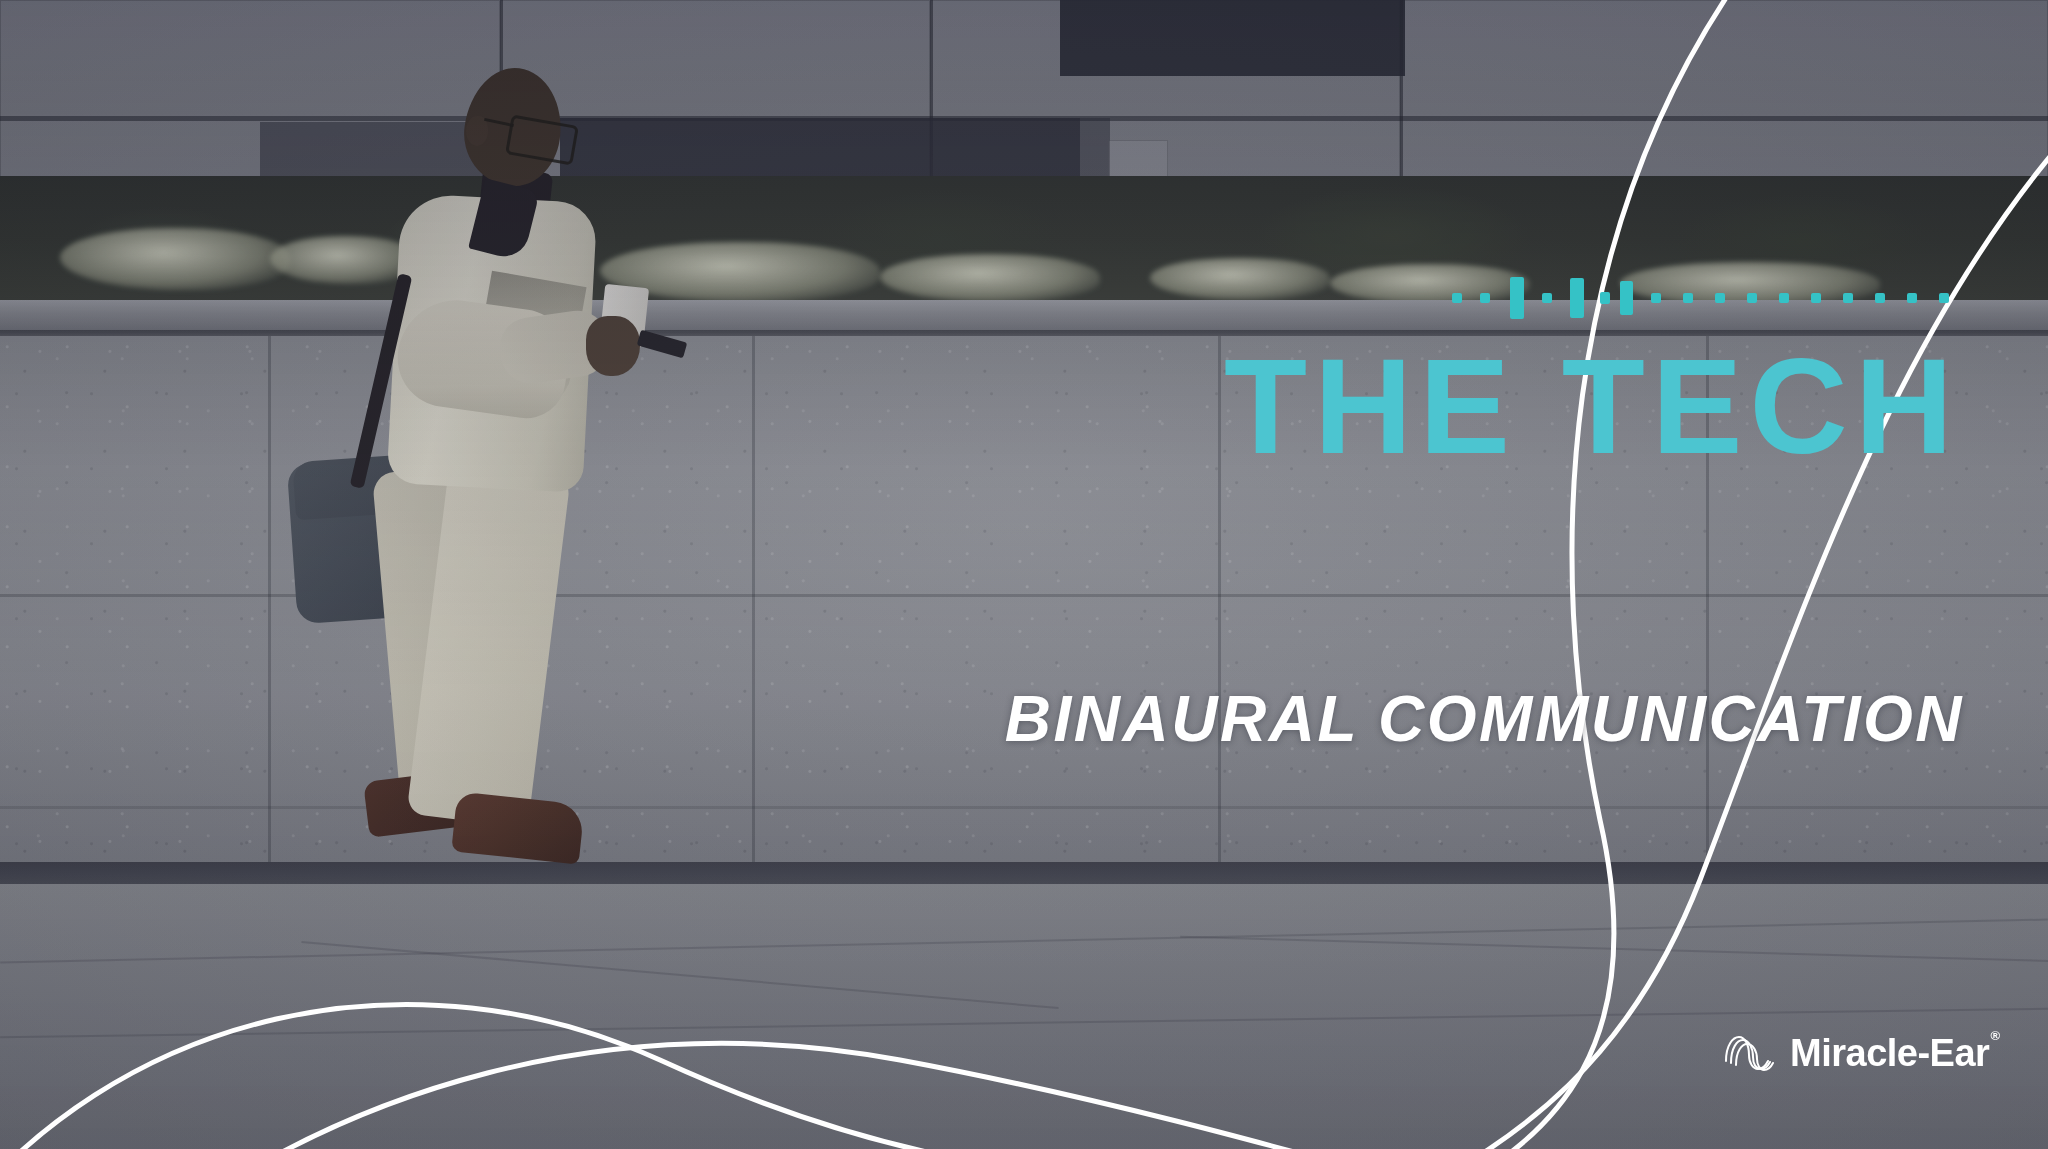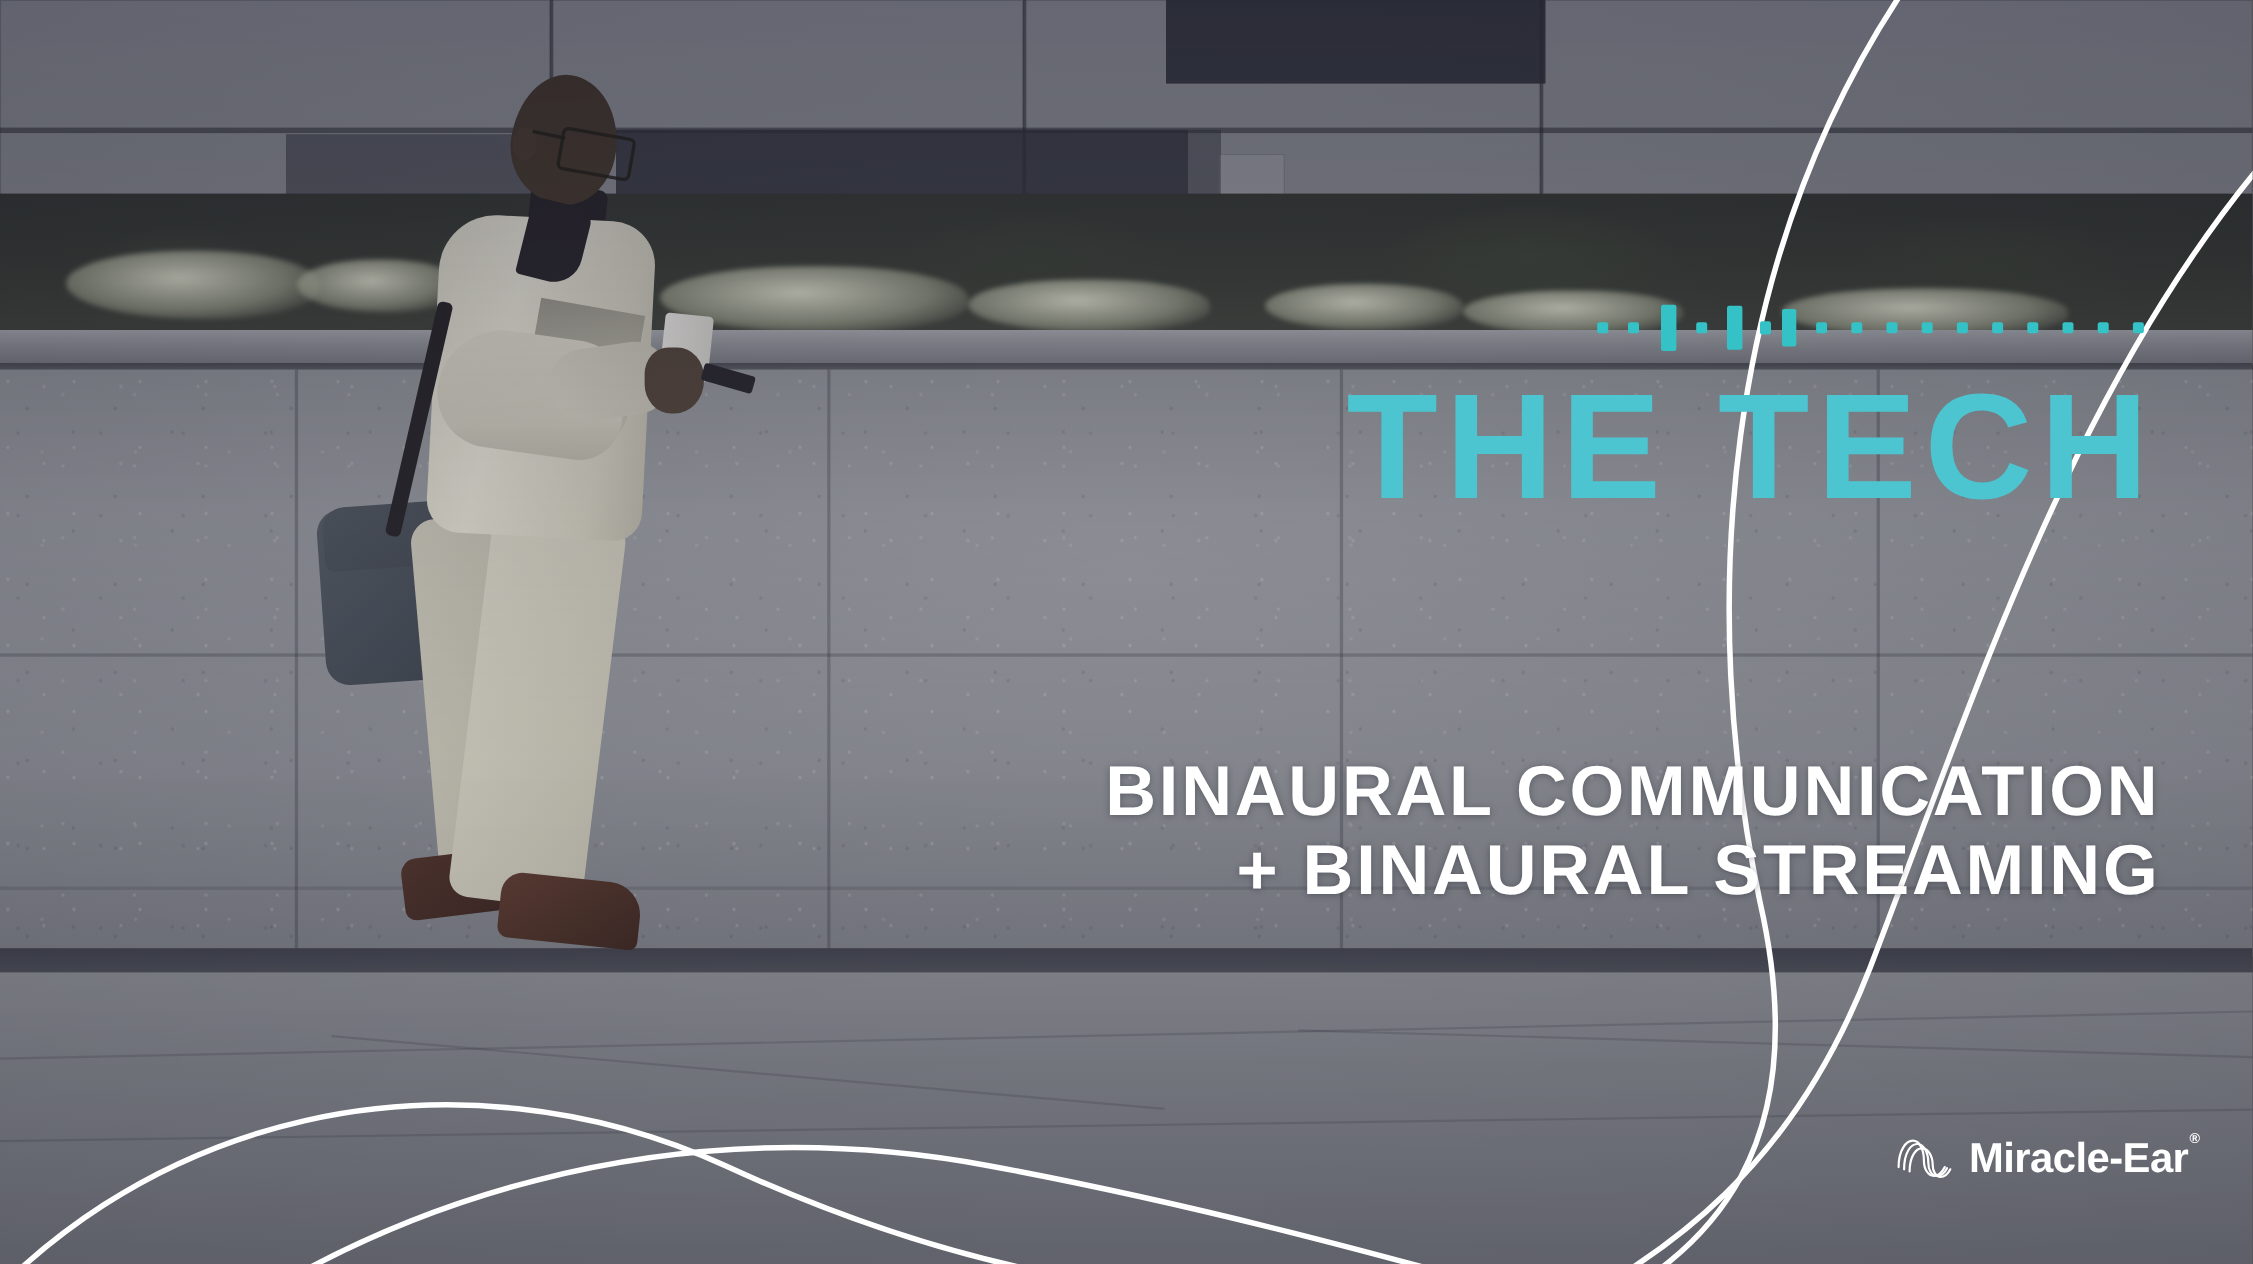--- a/index.html
+++ b/index.html
@@ -241,20 +241,21 @@
   .sub-line{
     display:block;
     color:#ffffff;
     font-family:"Liberation Sans",sans-serif;
     font-weight:700;
     font-size:64px;
     line-height:1.12;
     letter-spacing:2.5px;
     text-transform:uppercase;
     text-shadow:0 1px 7px rgba(20,22,34,0.35);
+    font-style:italic;
   }
 
   
   .logo{
     position:absolute;left:1723px;top:1031px;
     display:flex;align-items:center;gap:11px;
   }
   .logo-mark{width:56px;height:44px;flex:0 0 auto;}
   .logo-text{
     position:relative;
@@ -381,21 +382,20 @@
       <span style="width: 10px; height: 10px; background: rgb(53, 194, 198); margin-right: 22px;"></span>
       <span style="width: 10px; height: 10px; background: rgb(53, 194, 198); margin-right: 0px;"></span>
     </div>
 
   <div class="titles">
     <span class="title-line">THE TECH</span>
   </div>
 
   <div class="subtitles">
     <span class="sub-line">BINAURAL COMMUNICATION</span>
-    <span class="sub-line">+ BINAURAL STREAMING</span>
   </div>
 
   <div class="logo">
     <svg class="logo-mark" viewBox="0 0 56 44">
       <g fill="none" stroke="#ffffff" stroke-width="2" stroke-linecap="round">
         <path d="M3,30 C3,14 10,6 16,6 C22,6 26,14 26,24 C26,32 30,38 35,38 C40,38 43,34 45,30"></path>
         <path d="M8,32 C8,17 14,9 20,9 C26,9 30,17 30,26 C30,33 33,38 38,38 C42,38 45,35 47,31"></path>
         <path d="M13,34 C13,20 19,13 24,13 C30,13 34,20 34,28 C34,34 37,39 41,39 C45,39 48,36 50,32"></path>
       </g>
     </svg>

